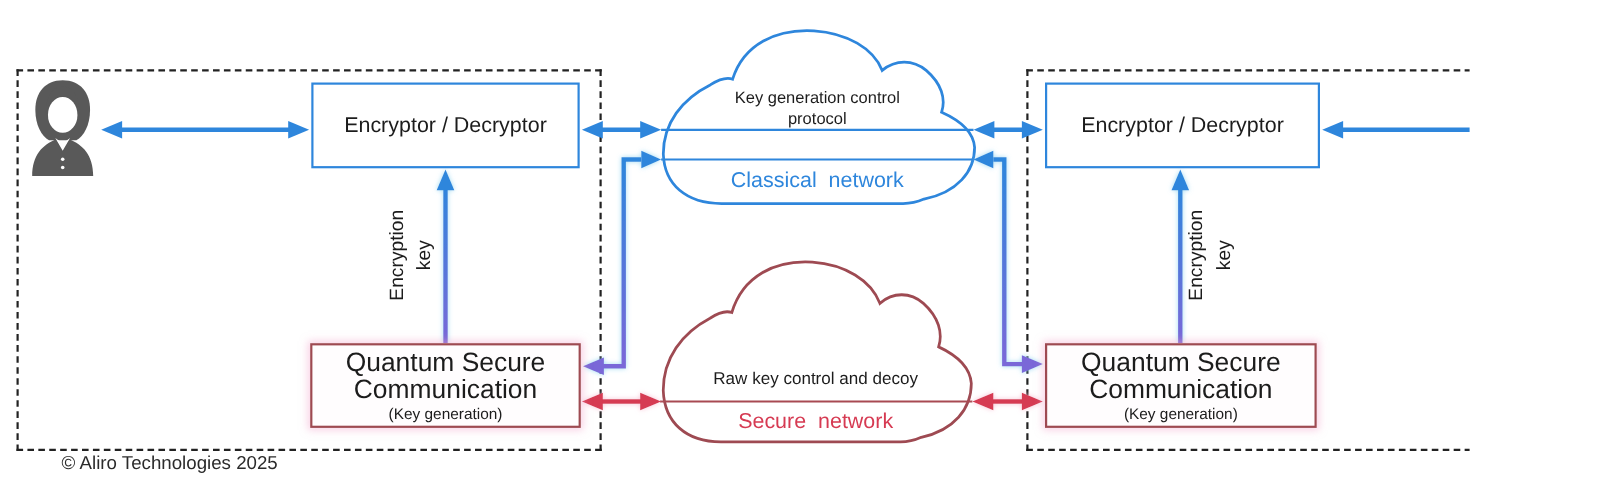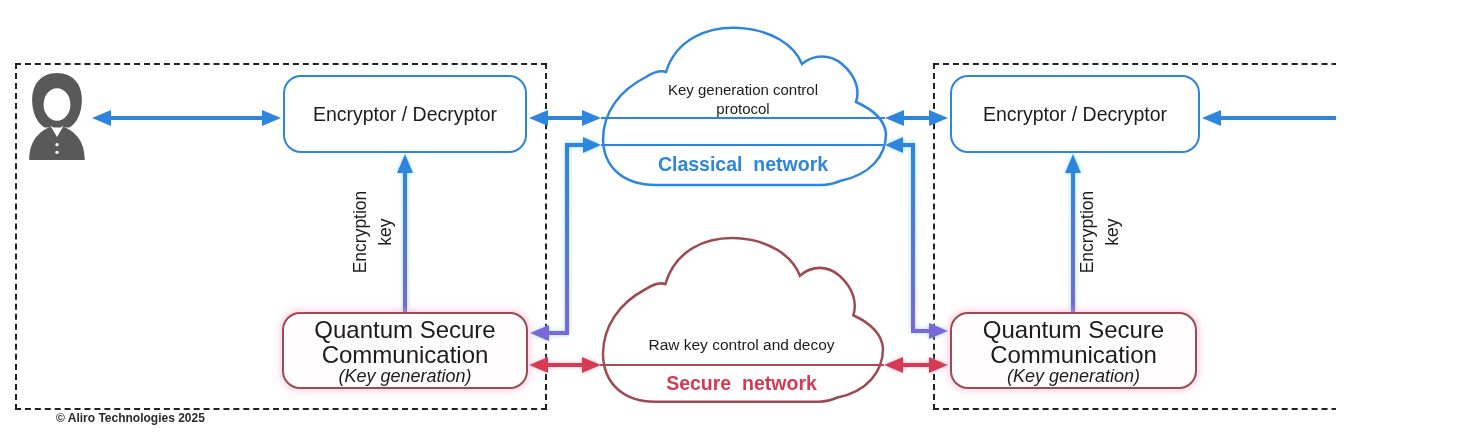--- a/index.html
+++ b/index.html
@@ -4,40 +4,40 @@
 <style>
   html,body{margin:0;padding:0;background:#fff;}
   #stage{
     position:relative;width:1336px;height:442px;background:#fff;overflow:hidden;
     font-family:"Liberation Sans","DejaVu Sans",sans-serif;color:var(--c-text,#1c1c1c);
   }
   .abs{position:absolute;}
   .dashed-box{position:absolute;border:2px dashed #222;background:transparent;}
   .node-box{
     position:absolute;display:flex;flex-direction:column;align-items:center;justify-content:center;
-    background:#fff;text-align:center;box-sizing:border-box;border-radius:18px;
+    background:#fff;text-align:center;box-sizing:border-box;
   }
   .enc-box{border:2px solid var(--c-blue,#2E86DC);font-size:19.5px;}
   .qsc-box{
     border:2px solid var(--c-maroon,#9E4A52);
     box-shadow:0 0 7px 2px rgba(243,163,203,.5);
     background:#fffdfe;
   }
   .qsc-line{font-size:24px;line-height:25px;}
-  .qsc-sub{font-size:18px;line-height:17px;margin-top:1px;font-style:italic;}
+  .qsc-sub{font-size:14px;line-height:17px;margin-top:1px;}
   .cloud-text{position:absolute;text-align:center;font-size:15px;line-height:19px;}
   .cloud-text2{position:absolute;text-align:center;font-size:15.5px;line-height:19px;}
-  .cloud-label{position:absolute;text-align:center;font-weight:bold;font-size:19.5px;white-space:pre;}
+  .cloud-label{position:absolute;text-align:center;font-weight:normal;font-size:19.5px;white-space:pre;}
   .classical-label{color:var(--c-blue,#2E86DC);}
   .quantum-label{color:var(--c-red,#D63A52);}
   .key-label{
     position:absolute;text-align:center;font-size:17.5px;line-height:25px;
     transform:translate(-50%,-50%) rotate(-90deg);white-space:nowrap;
   }
-  .copyright{position:absolute;font-size:12px;color:#2b2b2b;font-weight:bold;}
+  .copyright{position:absolute;font-size:17px;color:#2b2b2b;}
   svg{display:block;}
   #arrow-overlay{position:absolute;left:0;top:0;pointer-events:none;}
   .st-blue{stroke:var(--c-blue,#2E86DC);}
   .f-blue{fill:var(--c-blue,#2E86DC);}
   .st-red{stroke:var(--c-red,#D63A52);}
   .f-red{fill:var(--c-red,#D63A52);}
   .f-purple{fill:var(--c-purple,#7A68D8);}
   .st-inner-red{stroke:#A84A52;}
   .cloud-shape{fill:#fff;stroke-width:2.5;}
   .cloud-blue{stroke:var(--c-blue,#2E86DC);}

